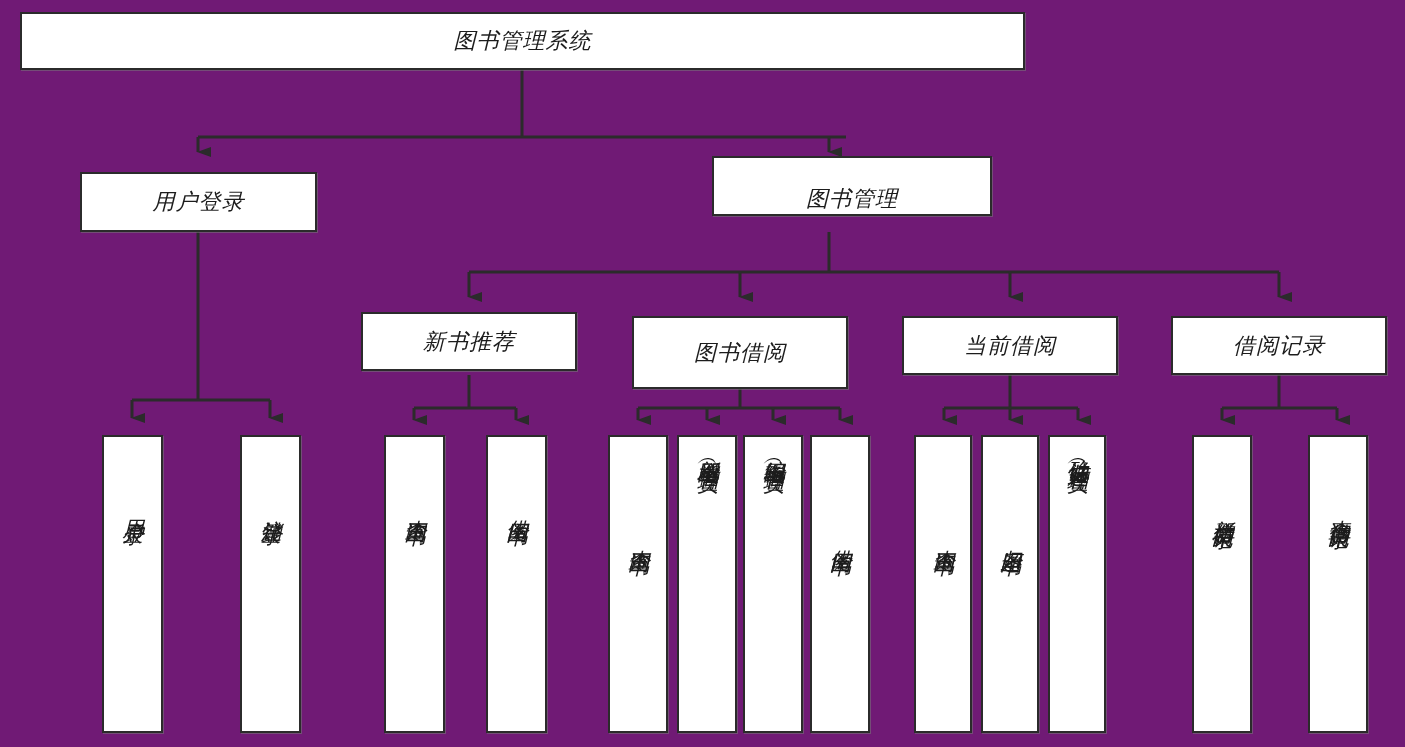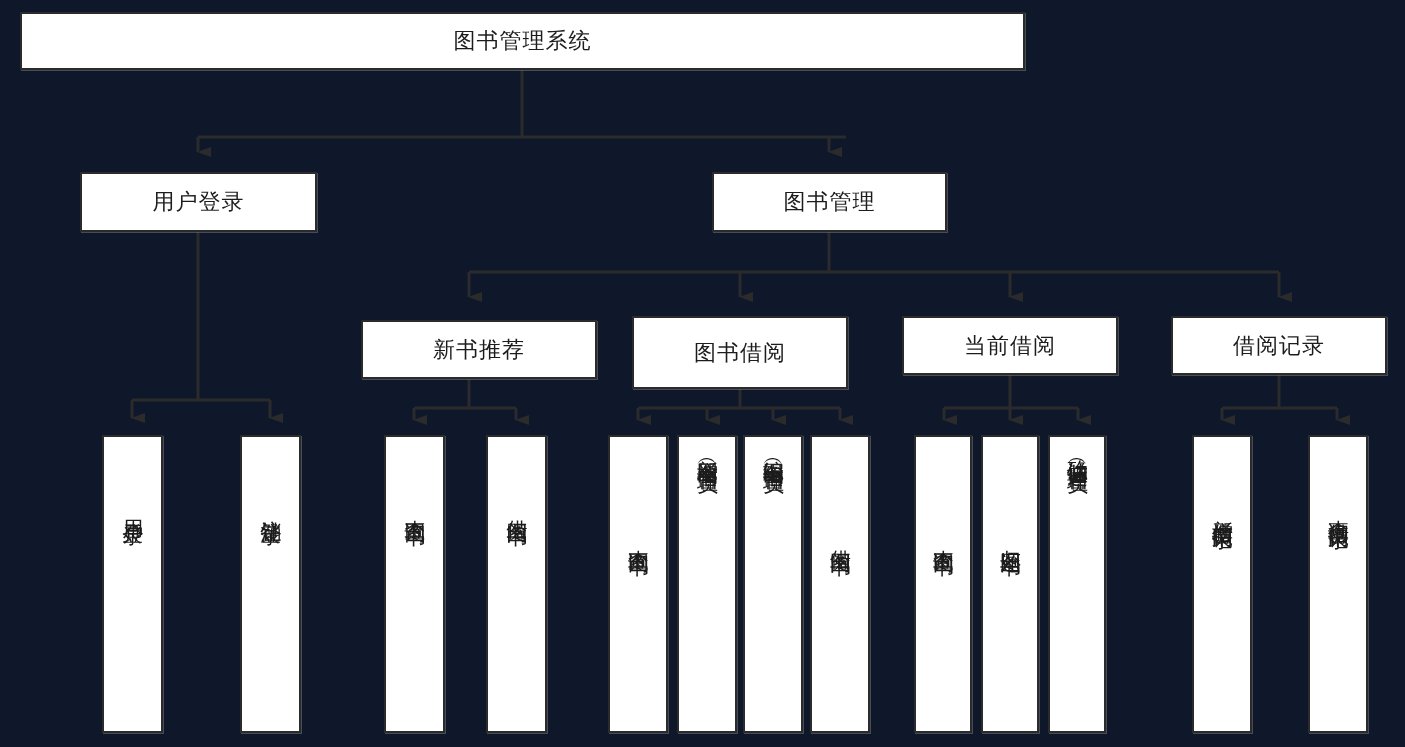--- a/index.html
+++ b/index.html
@@ -7,22 +7,23 @@
     padding: 0;
     background: #ffffff;
   }
   body {
     font-family: "Liberation Sans", "DejaVu Sans", sans-serif;
   }
   #canvas {
     position: relative;
     width: 1405px;
     height: 747px;
-    background: #0f172a;
+    background: #701a75;
     overflow: hidden;
+    font-style: italic;
   }
   #wires {
     position: absolute;
     left: 0;
     top: 0;
     width: 1405px;
     height: 747px;
     pointer-events: none;
   }
   .node {
@@ -126,25 +127,25 @@
     </g>
   </svg>
 
   <div class="node horiz" style="left:20px; top:12px; width:1005px; height:58px;">
     <span>图书管理系统</span>
   </div>
 
   <div class="node horiz" style="left:80px; top:172px; width:237px; height:60px;">
     <span>用户登录</span>
   </div>
-  <div class="node horiz" style="left:712px; top:172px; width:235px; height:60px;">
+  <div class="node horiz" style="left:712px; top:156px; width:280px; height:60px;align-items:flex-end;">
     <span>图书管理</span>
   </div>
 
-  <div class="node horiz" style="left:361px; top:320px; width:236px; height:59px;">
+  <div class="node horiz" style="left:361px; top:312px; width:216px; height:59px;">
     <span>新书推荐</span>
   </div>
   <div class="node horiz" style="left:632px; top:316px; width:216px; height:73px;">
     <span>图书借阅</span>
   </div>
   <div class="node horiz" style="left:902px; top:316px; width:216px; height:59px;">
     <span>当前借阅</span>
   </div>
   <div class="node horiz" style="left:1171px; top:316px; width:216px; height:59px;">
     <span>借阅记录</span>

